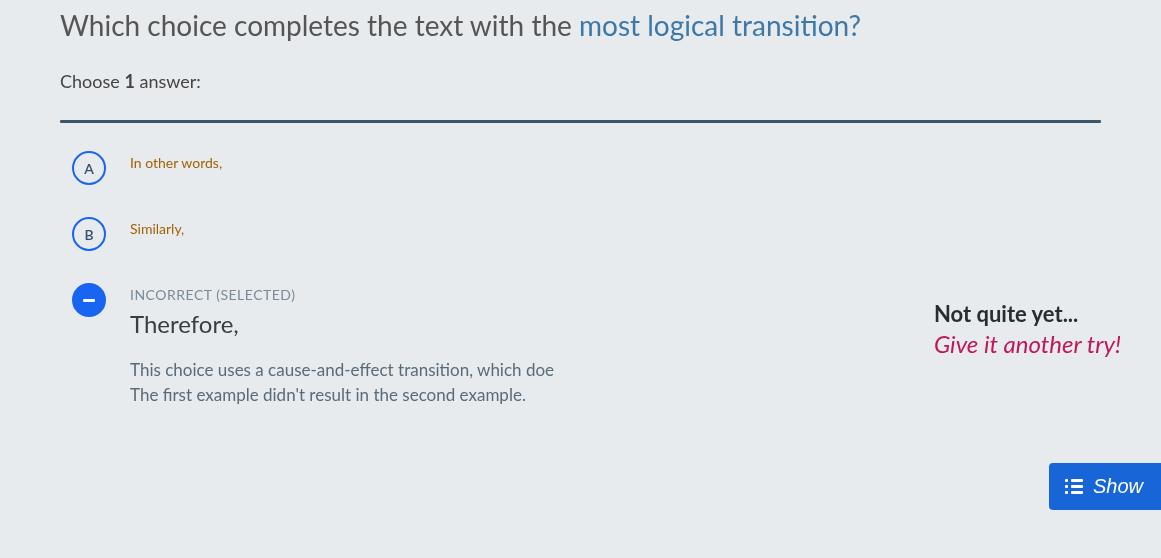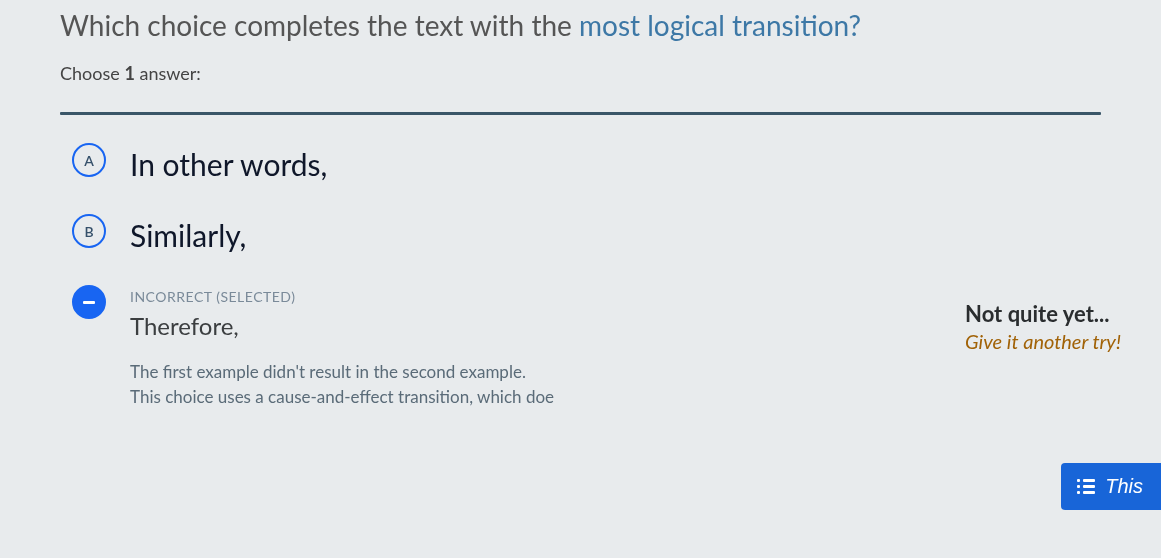--- a/index.html
+++ b/index.html
@@ -12,21 +12,21 @@
       position: relative;
       color: #3b3e40;
     }
     .container {
       padding: 8px 60px 0 60px;
     }
     .question-title {
       font-size: 28px;
       color: #555;
       font-weight: 400;
-      margin-bottom: 20px;
+      margin-bottom: 28px;
     }
     .question-title .highlight {
       color: #3d78a6;
     }
     .instruction {
       font-size: 18px;
       color: #444;
       margin-bottom: 28px;
     }
     .instruction .bold { font-weight: 700; }
@@ -68,22 +68,22 @@
       width: 12px;
       height: 3px;
       background: #fff;
       border-radius: 1px;
     }
     .answer-text-block {
       flex: 1;
       padding-top: 3px;
     }
     .answer-label {
-      font-size: 30px;
-      color: #0f172a;
+      font-size: 14px;
+      color: #a16207;
     }
     .status-tag {
       font-size: 14px;
       letter-spacing: 0.5px;
       color: #7a8a99;
       margin-bottom: 6px;
     }
     .selected-answer-label {
       font-size: 24px;
       color: #3b3e40;
@@ -101,23 +101,23 @@
       top: 300px;
       text-align: left;
     }
     .feedback-title {
       font-size: 22px;
       font-weight: 700;
       color: #2a2d2f;
       margin-bottom: 2px;
     }
     .feedback-sub {
-      font-size: 20px;
+      font-size: 24px;
       font-style: italic;
-      color: #a16207;
+      color: #be185d;
     }
     .show-btn {
       position: absolute;
       right: 0;
       bottom: 48px;
       background: #1865d8;
       color: #fff;
       padding: 12px 18px 12px 16px;
       font-size: 20px;
       font-style: italic;
@@ -180,22 +180,22 @@
     </div>
 
     <div class="answer-row">
       <div class="radio-circle selected">
         <div class="minus-icon"></div>
       </div>
       <div class="answer-text-block">
         <div class="status-tag">INCORRECT (SELECTED)</div>
         <div class="selected-answer-label">Therefore,</div>
         <div class="explanation">
+          <div>This choice uses a cause-and-effect transition, which doe</div>
           <div>The first example didn't result in the second example.</div>
-          <div>This choice uses a cause-and-effect transition, which doe</div>
         </div>
       </div>
     </div>
 
   </div>
 </div>
 
 <div class="feedback-box">
   <div class="feedback-title">Not quite yet...</div>
   <div class="feedback-sub">Give it another try!</div>
@@ -209,14 +209,14 @@
       </span>
     <span>
         <i class="dot"></i>
         <i class="bar"></i>
       </span>
     <span>
         <i class="dot"></i>
         <i class="bar"></i>
       </span>
   </span>
-  <span>This</span>
+  <span>Show</span>
 </button>
 
 </body></html>

